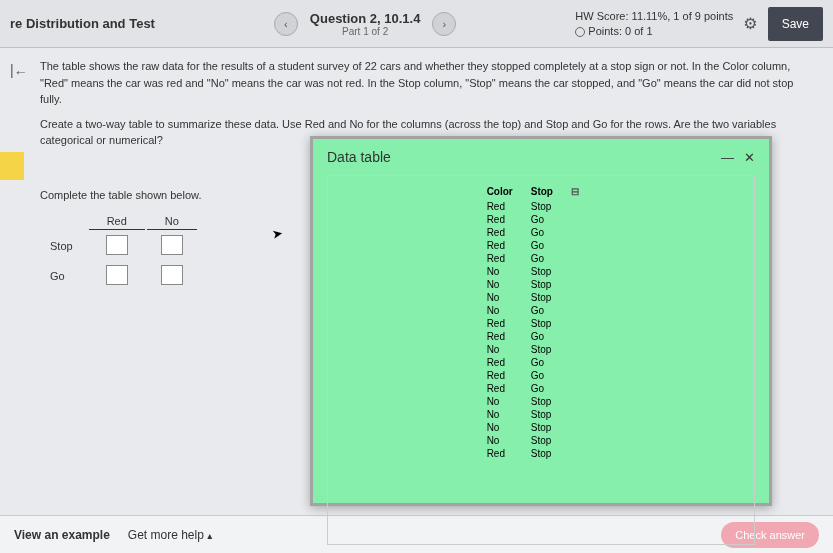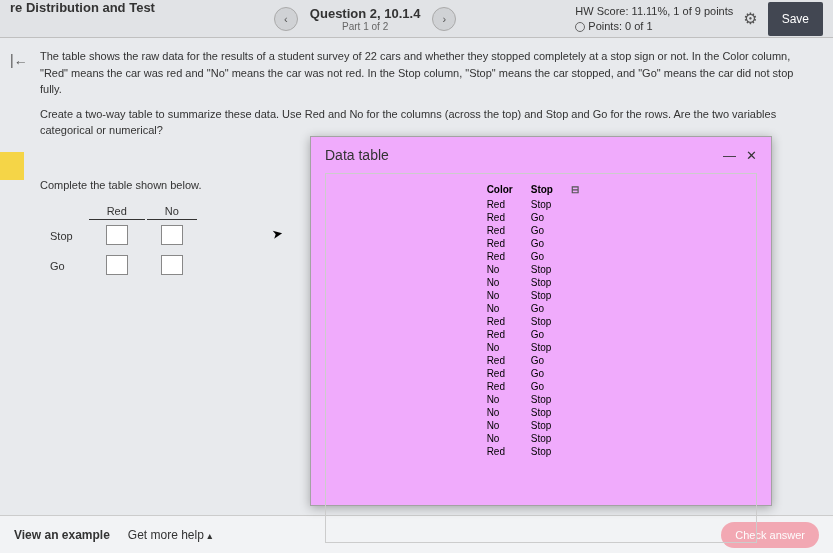--- a/index.html
+++ b/index.html
@@ -1,18 +1,18 @@
 <!DOCTYPE html>
 <html><head>
   <meta charset="utf-8">
   <style>
     * { margin: 0; padding: 0; box-sizing: border-box; font-family: Arial, sans-serif; }
     body { width: 833px; height: 553px; background: #e8eaed; overflow: hidden; position: relative; }
     
-    .header { background: #e1e3e6; height: 38px; display: flex; padding: 0 10px; border-bottom: 1px solid #c0c0c0; }
+    .header { background: #e1e3e6; height: 48px; display: flex; align-items: center; padding: 0 10px; border-bottom: 1px solid #c0c0c0; }
     .header-left { font-size: 13px; color: #333; font-weight: bold; }
     .nav-btn { width: 24px; height: 24px; border-radius: 50%; background: #d0d2d5; border: 1px solid #aaa; display: inline-flex; align-items: center; justify-content: center; cursor: pointer; margin: 0 4px; font-size: 11px; color: #555; }
     .header-center { flex: 1; text-align: center; display: flex; align-items: center; justify-content: center; gap: 8px; }
     .question-title { font-size: 13px; color: #333; }
     .question-title .line1 { font-weight: bold; }
     .question-title .line2 { font-size: 10px; color: #666; }
     .header-right { display: flex; align-items: center; gap: 10px; font-size: 11px; color: #333; }
     .score-box { line-height: 1.3; }
     .points-circle { display: inline-block; width: 10px; height: 10px; border: 1px solid #666; border-radius: 50%; margin-right: 3px; vertical-align: middle; }
     .gear { font-size: 16px; color: #555; cursor: pointer; }
@@ -33,21 +33,21 @@
     .main-area { display: flex; gap: 20px; position: relative; }
     .left-panel { width: 280px; padding-top: 6px; }
     .complete-prompt { font-size: 11px; color: #333; margin-bottom: 10px; }
     
     .two-way-table { font-size: 11px; color: #333; }
     .two-way-table th { font-weight: normal; padding: 2px 18px; border-bottom: 1px solid #333; }
     .two-way-table td { padding: 3px 8px; text-align: center; }
     .two-way-table .row-label { text-align: left; padding-right: 14px; }
     .input-box { width: 22px; height: 20px; border: 1px solid #888; background: #fff; display: inline-block; }
     
-    .modal { position: absolute; left: 310px; top: 136px; width: 462px; height: 370px; background: #f0abfc; border: 1px solid #a3a3a3; box-shadow: 0 2px 10px rgba(0,0,0,0.3); z-index: 10; }
+    .modal { position: absolute; left: 310px; top: 136px; width: 462px; height: 370px; background: #86efac; border: 3px solid #a3a3a3; box-shadow: 0 2px 10px rgba(0,0,0,0.3); z-index: 10; }
     .modal-header { display: flex; justify-content: space-between; align-items: center; padding: 10px 14px 4px; }
     .modal-title { font-size: 14px; color: #333; }
     .modal-close { display: flex; gap: 10px; font-size: 13px; }
     .modal-close span { cursor: pointer; color: #333; }
     
     .data-container { margin: 6px 14px; border: 1px solid #ccc; height: 370px; overflow: auto; padding: 8px; }
     .data-table { font-size: 10px; margin: 0 auto; }
     .data-table th { font-weight: bold; text-align: left; padding: 0 16px 2px 0; }
     .data-table td { padding: 0 16px 0 0; }
     .copy-icon { font-size: 10px; color: #555; cursor: pointer; }

